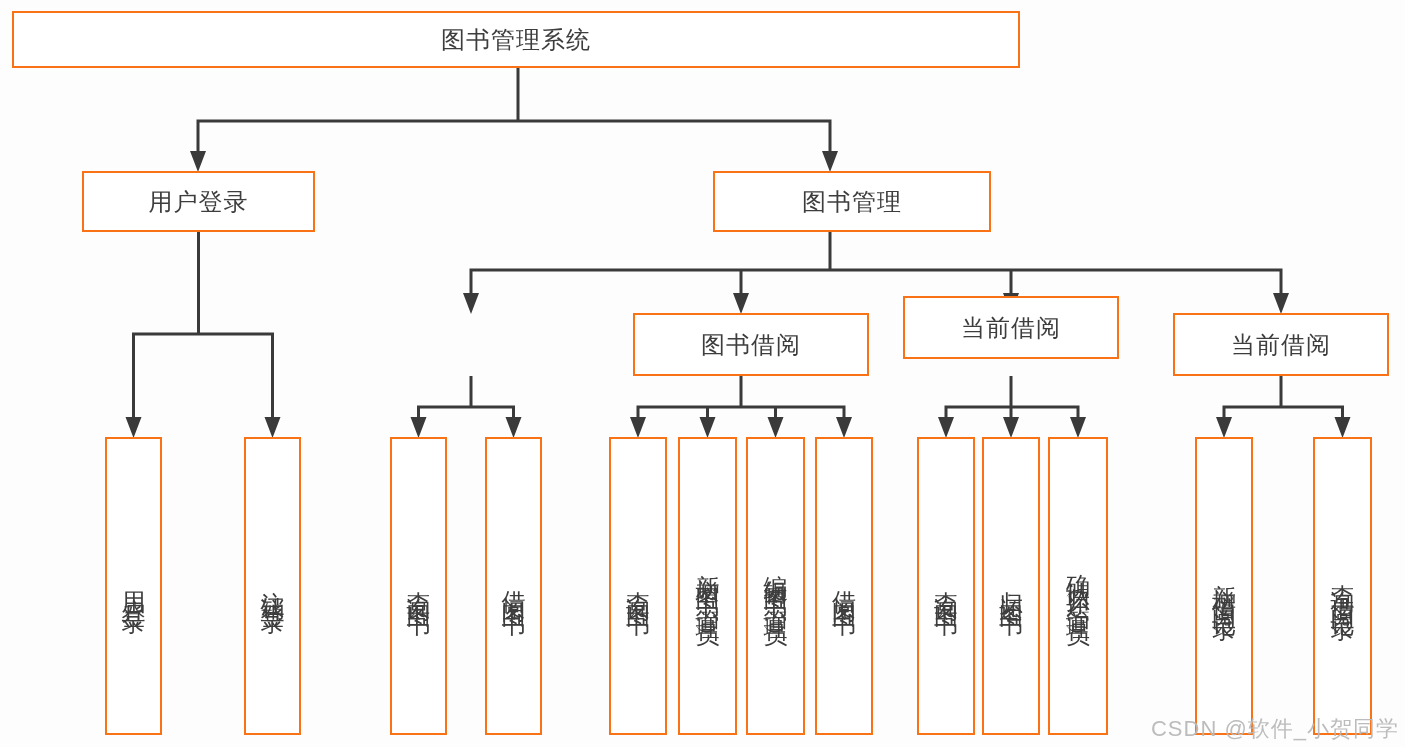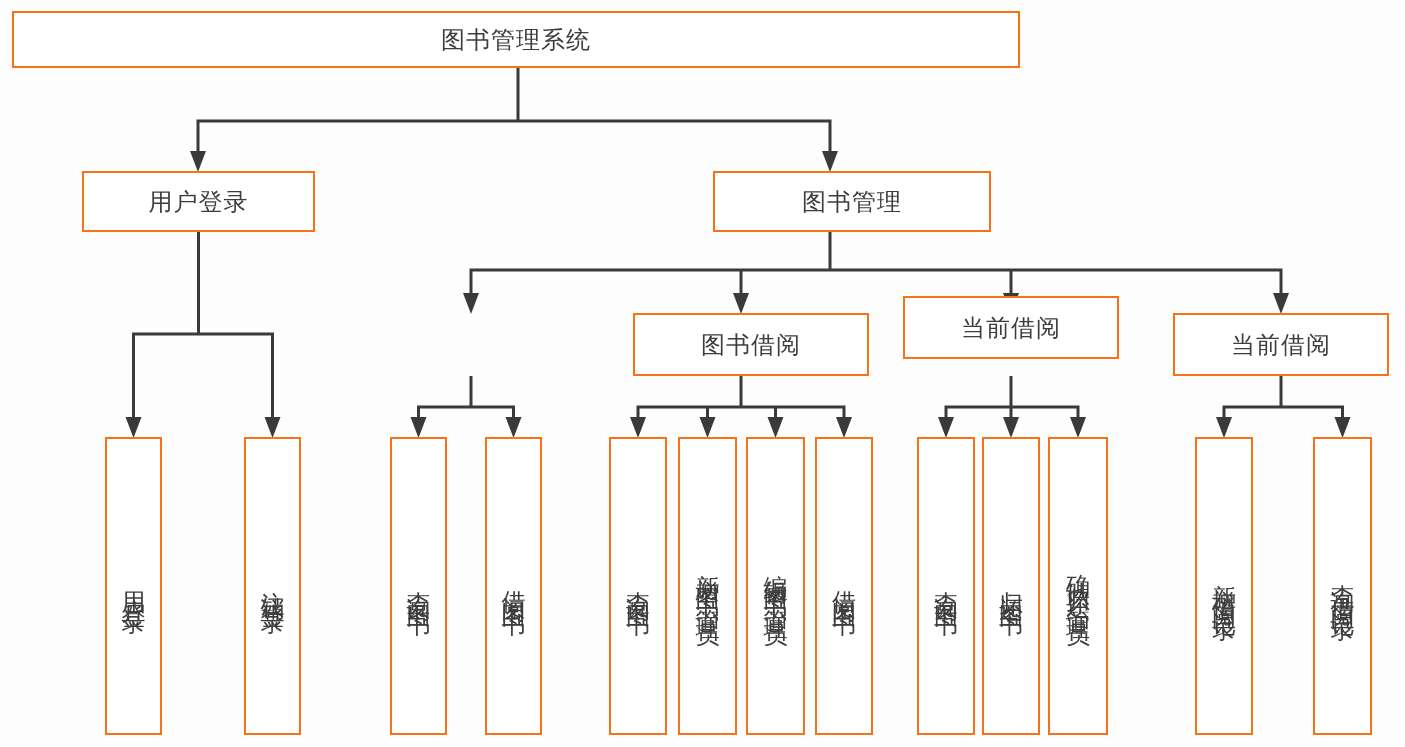--- a/index.html
+++ b/index.html
@@ -161,14 +161,15 @@
     <span class="label">确认归还（管理员）</span>
   </div>
 
   <div class="box vbox" style="left:1195px;top:437px;width:58px;height:298px">
     <span class="label">新增借阅记录</span>
   </div>
   <div class="box vbox" style="left:1313px;top:437px;width:59px;height:298px">
     <span class="label">查询借阅记录</span>
   </div>
 
+  <div class="watermark">CSDN @软件_小贺同学</div>
 
 </div>
 
 </body></html>

